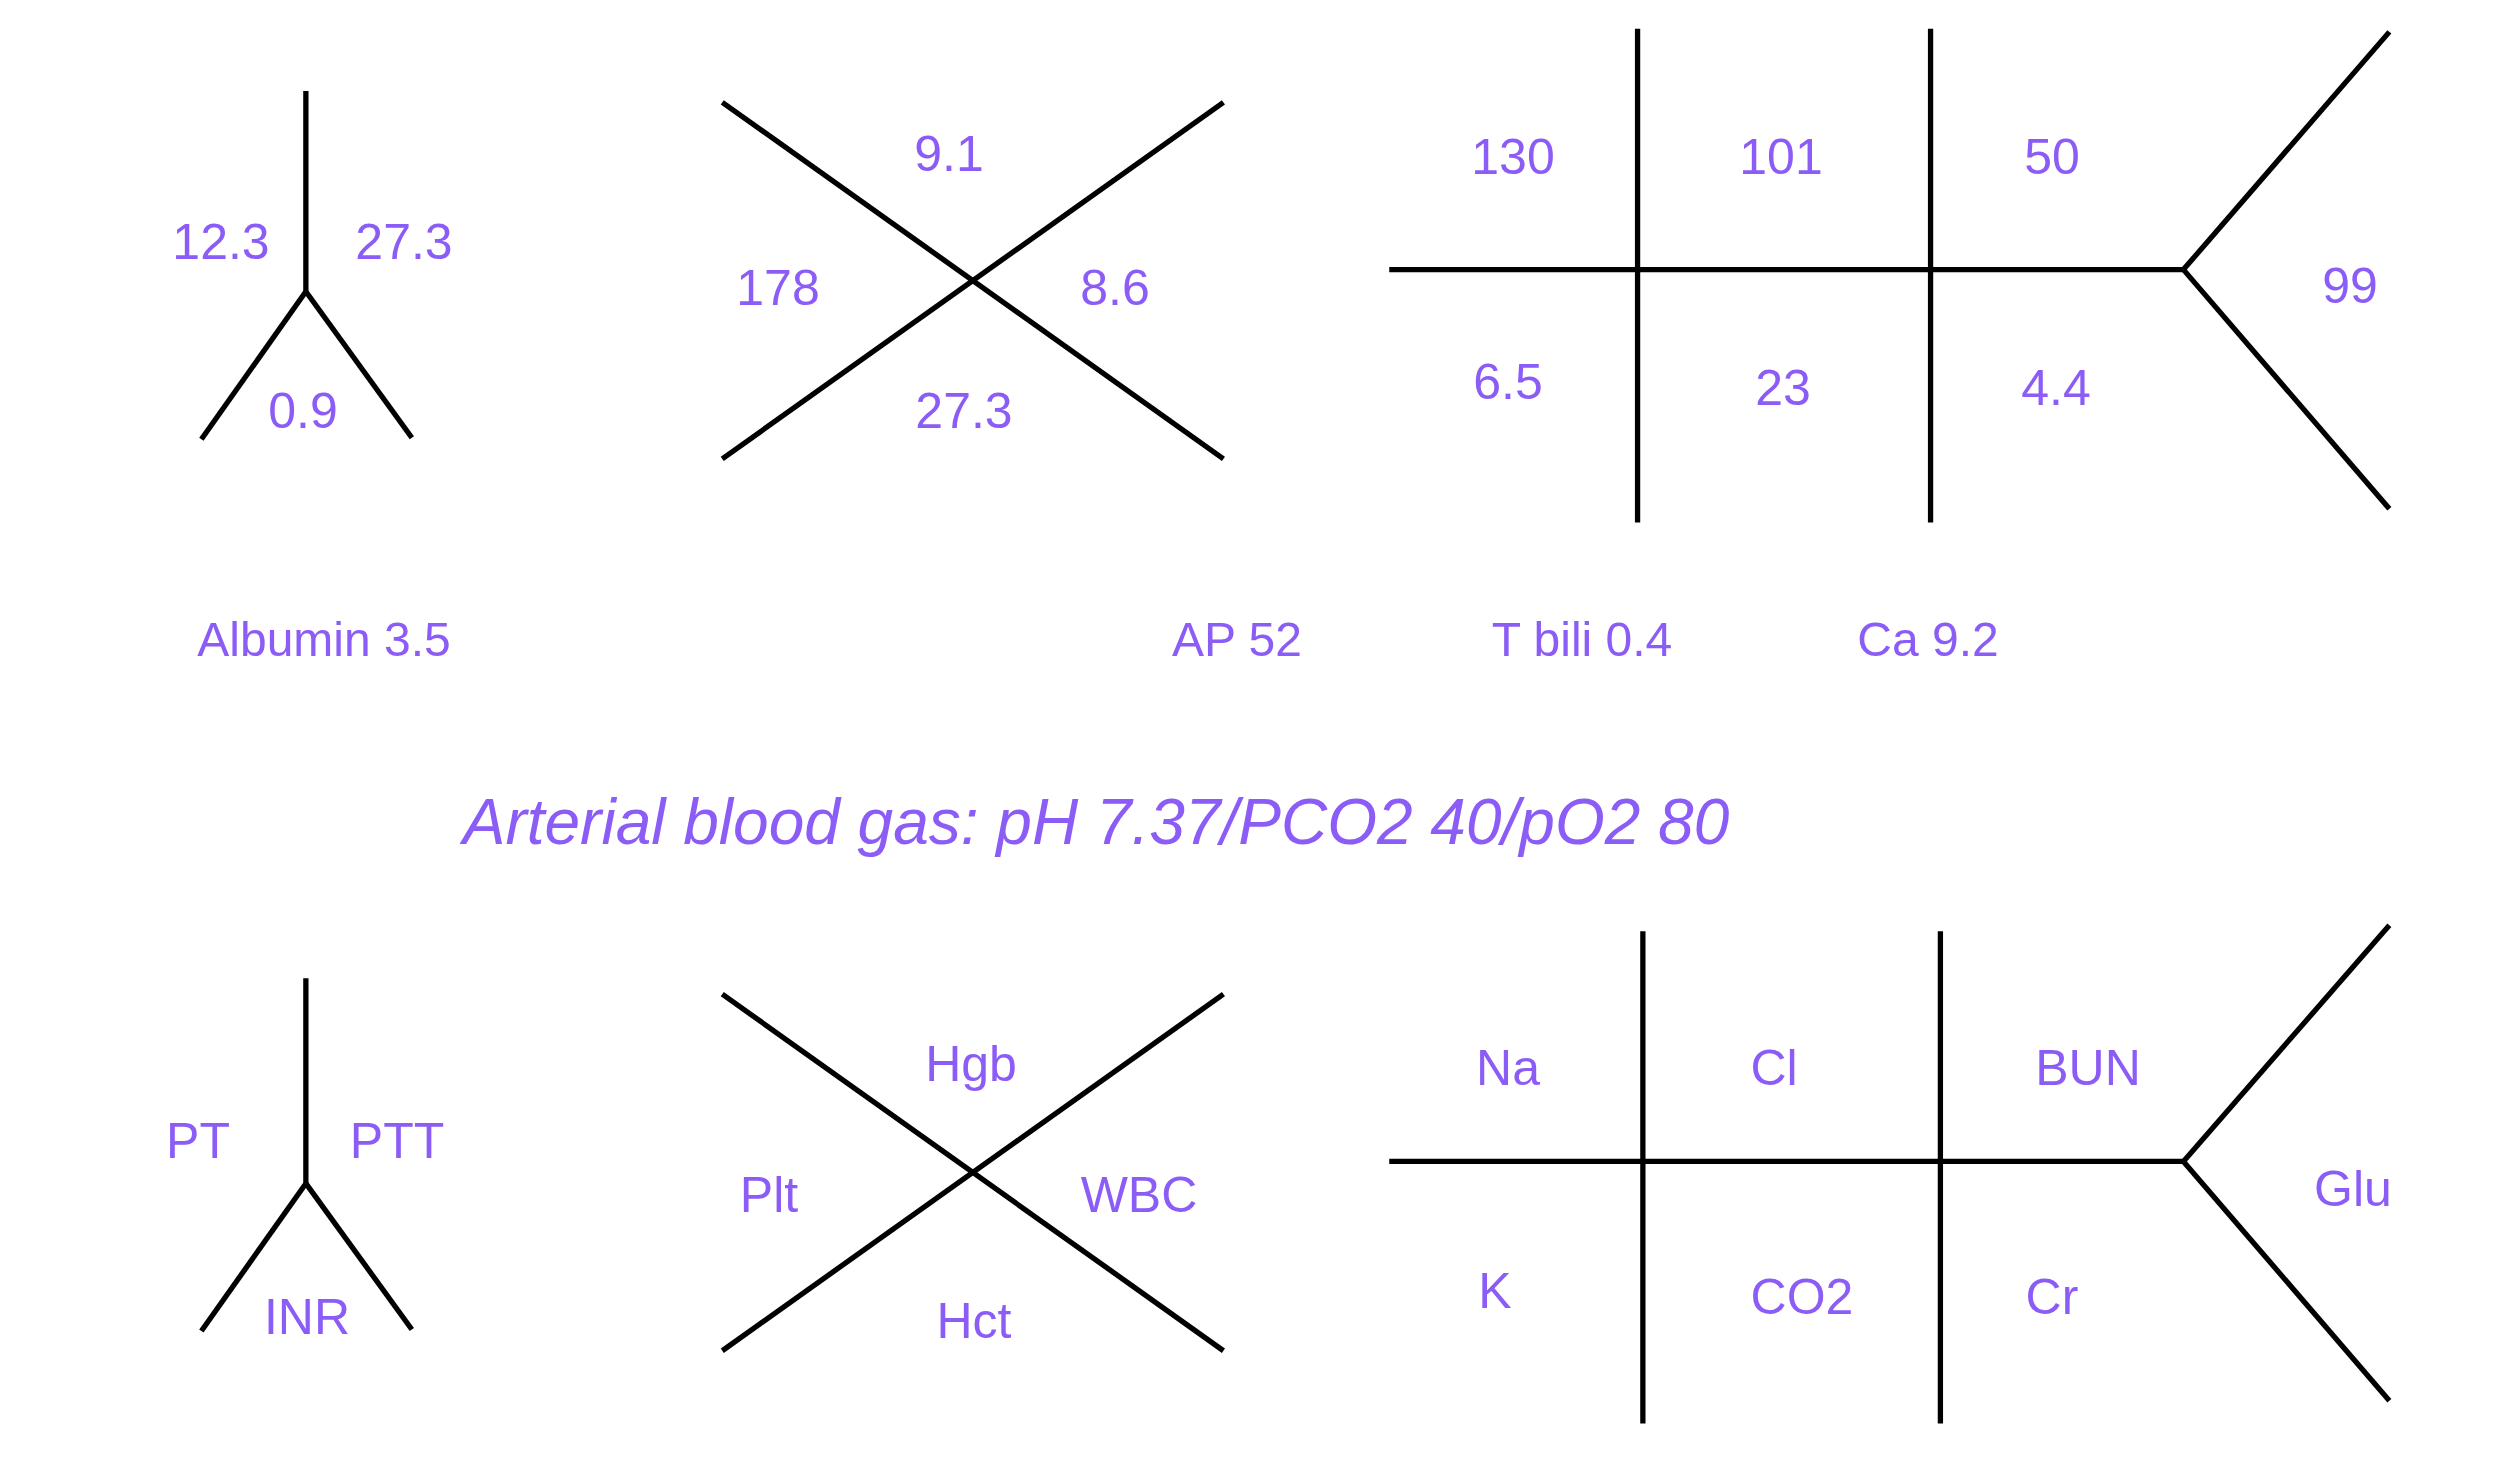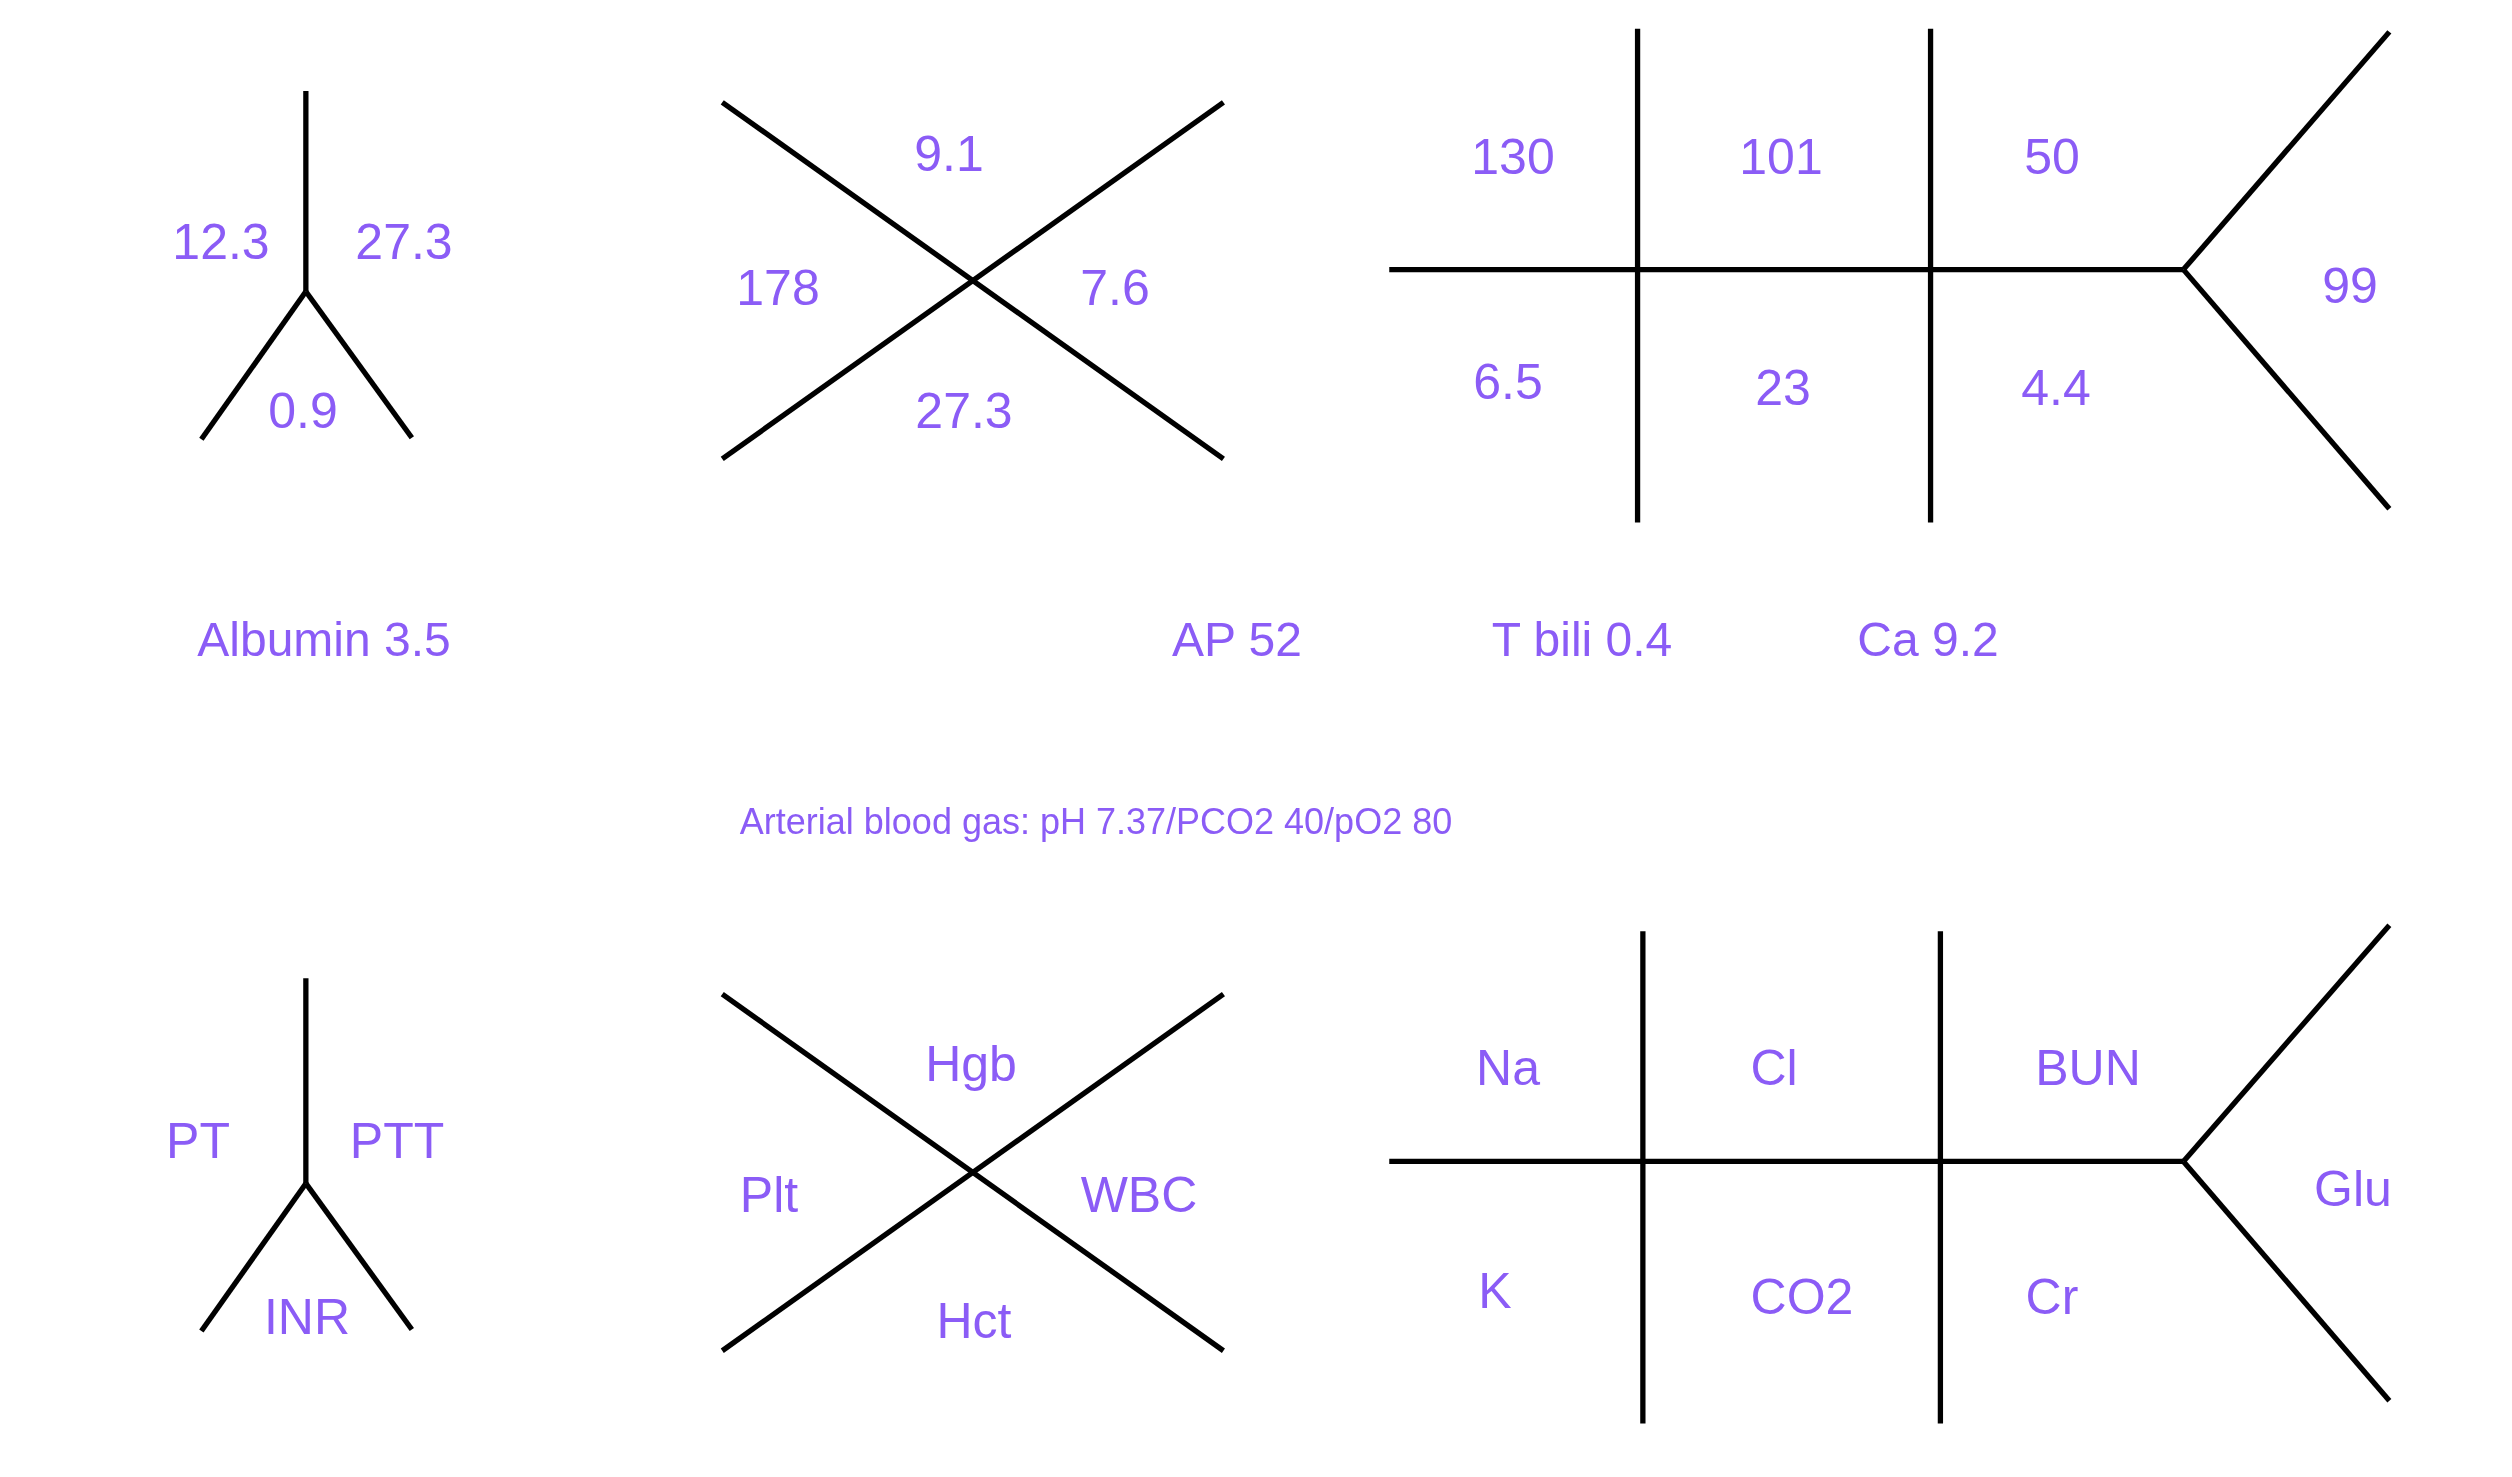--- a/index.html
+++ b/index.html
@@ -33,21 +33,21 @@
     line-height: 1;
     font-family: "Liberation Sans", sans-serif;
     color: #8b5cf6;
     font-size: 50px;
   }
   
   .fb-val { font-size: 50px; }
   
   .c { transform: translate(-50%, -50%); }
   .row-labels { font-size: 48px; }
-  .abg { font-size: 36px; }
+  .abg { font-size: 64px; font-style: italic; }
 </style>
 </head>
 <body>
 
 <div id="page">
 
   <svg class="lines" viewBox="0 0 3318 1952" xmlns="http://www.w3.org/2000/svg">
     <g stroke="#000000" stroke-width="7" stroke-linecap="butt" fill="none">
 
       <line x1="404" y1="120" x2="404" y2="385"></line>
@@ -77,21 +77,21 @@
       <line x1="2884" y1="1534" x2="3156" y2="1850"></line>
     </g>
   </svg>
 
   <div class="lbl fb-val c" style="left:221px; top:242px;">12.3</div>
   <div class="lbl fb-val c" style="left:404px; top:242px;">27.3</div>
   <div class="lbl fb-val c" style="left:303px; top:411px;">0.9</div>
 
   <div class="lbl fb-val c" style="left:949px; top:154px;">9.1</div>
   <div class="lbl fb-val c" style="left:778px; top:288px;">178</div>
-  <div class="lbl fb-val c" style="left:1115px; top:288px;">7.6</div>
+  <div class="lbl fb-val c" style="left:1115px; top:288px;">8.6</div>
   <div class="lbl fb-val c" style="left:964px; top:411px;">27.3</div>
 
   <div class="lbl fb-val c" style="left:1513px; top:157px;">130</div>
   <div class="lbl fb-val c" style="left:1781px; top:157px;">101</div>
   <div class="lbl fb-val c" style="left:2052px; top:157px;">50</div>
   <div class="lbl fb-val c" style="left:1508px; top:382px;">6.5</div>
   <div class="lbl fb-val c" style="left:1783px; top:388px;">23</div>
   <div class="lbl fb-val c" style="left:2056px; top:388px;">4.4</div>
   <div class="lbl fb-val c" style="left:2350px; top:286px;text-align:right;">99</div>
 

